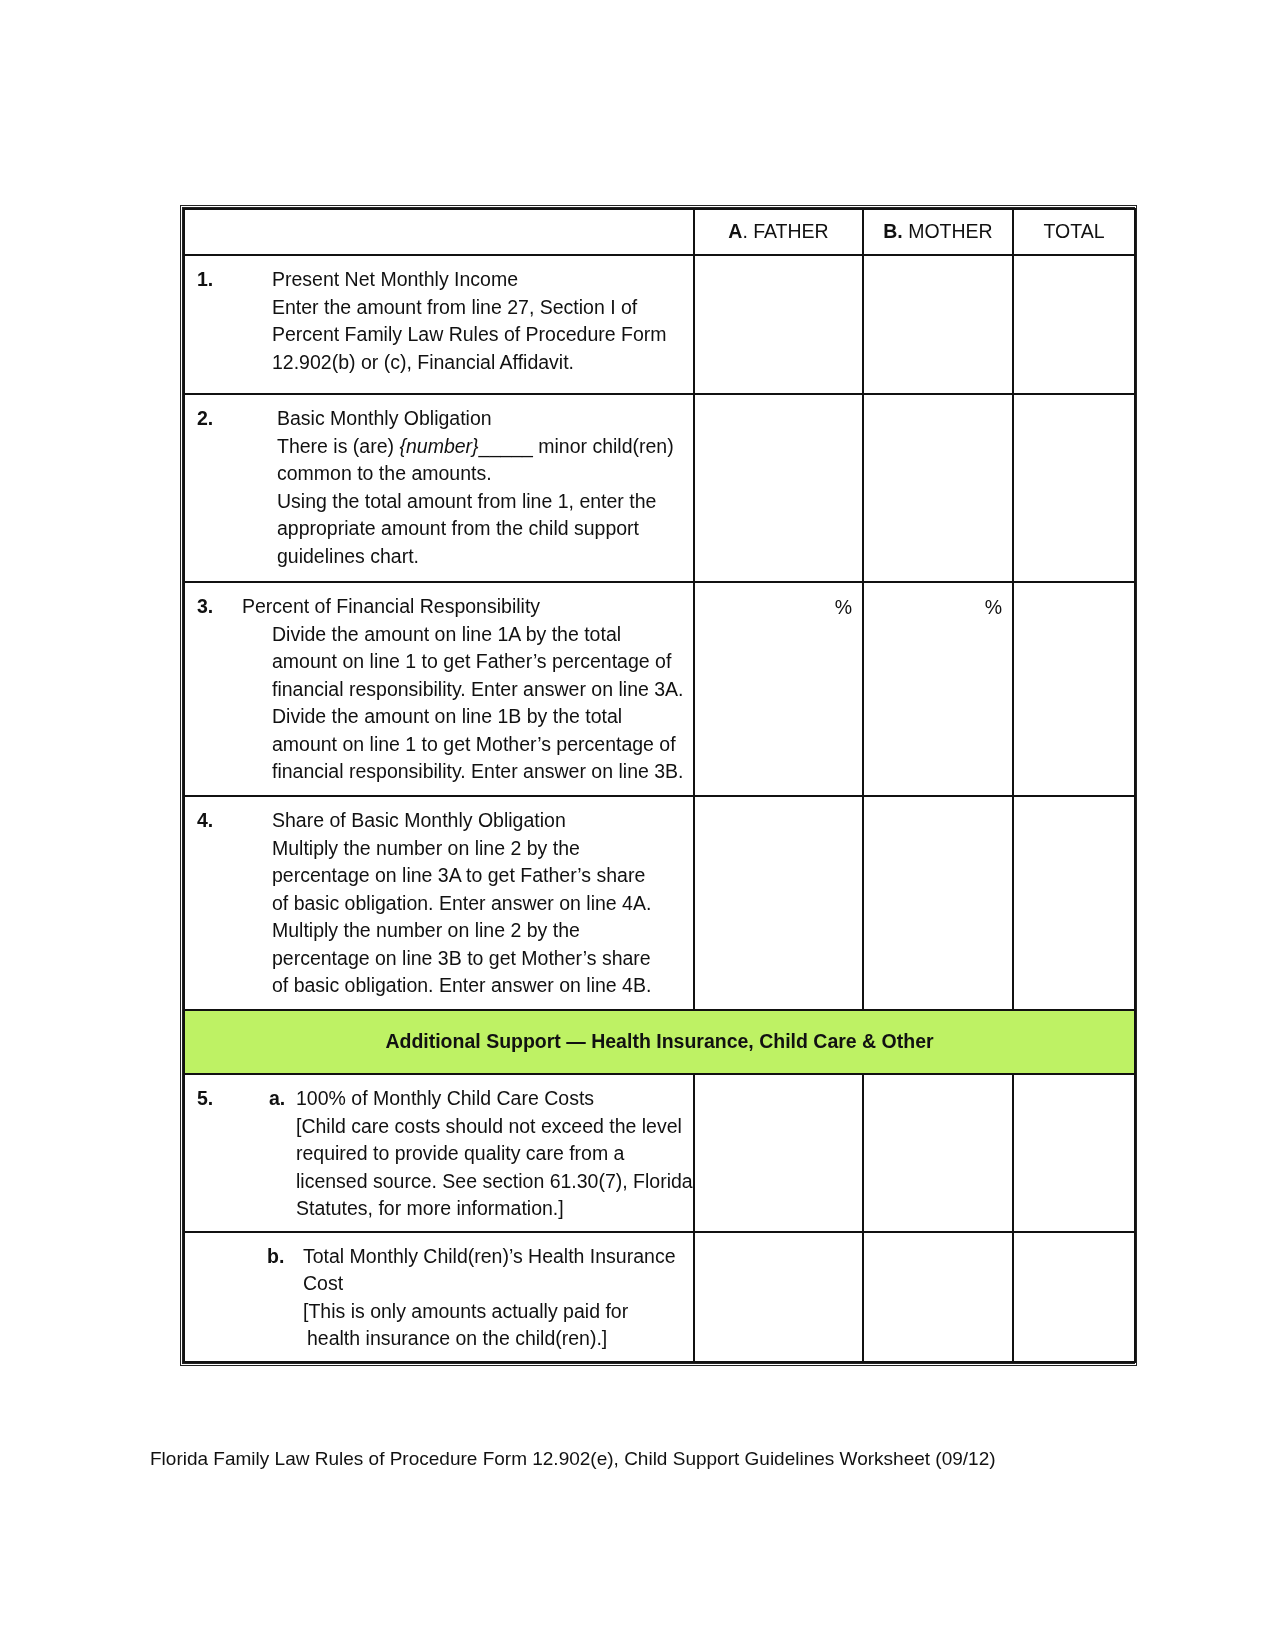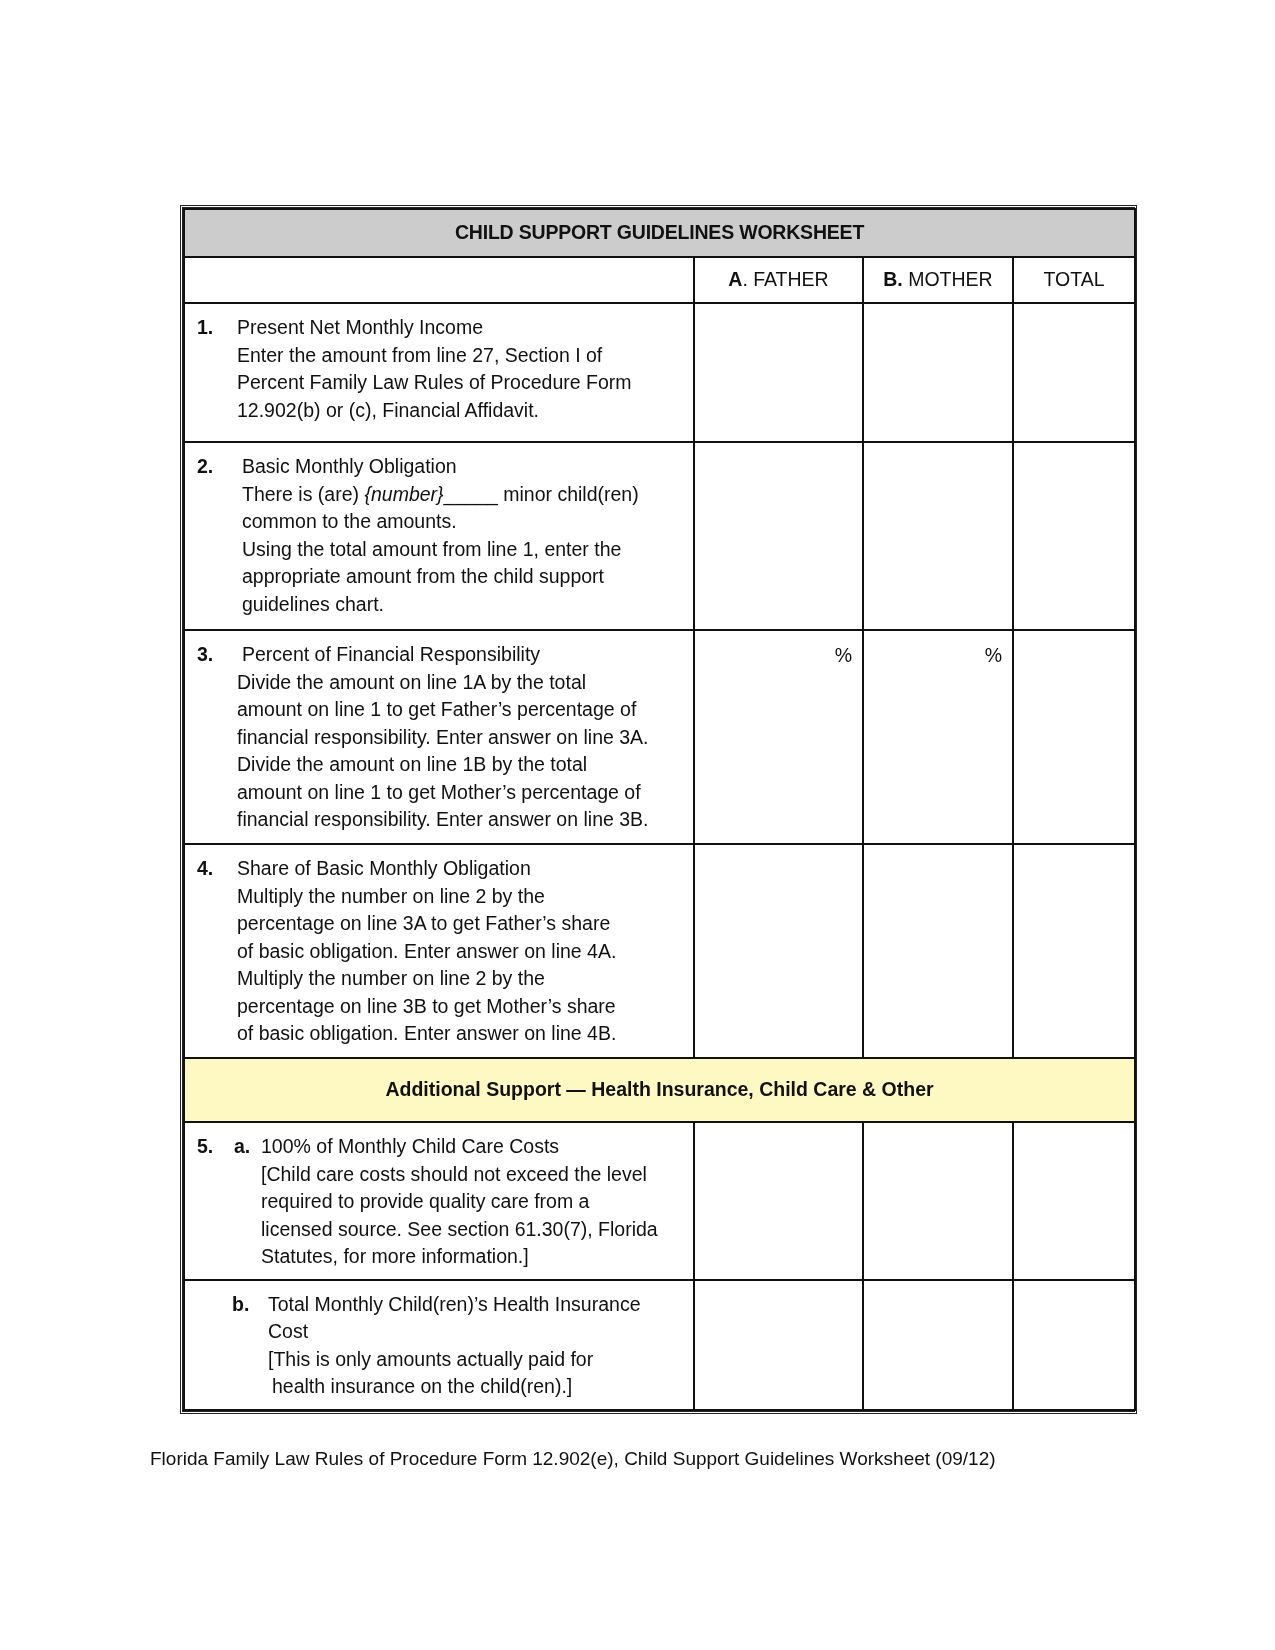--- a/index.html
+++ b/index.html
@@ -13,57 +13,54 @@
     }
     table { border-collapse: collapse; width: 100%; table-layout: fixed; }
     td { border: 2px solid #111; padding: 0; vertical-align: top; font-size: 19.5px; line-height: 27.5px; }
     .title-row td {
       background: #cccccc; height: 46px; text-align: center; vertical-align: middle;
       font-weight: bold; font-size: 19.5px; letter-spacing: -0.2px;
     }
     .colhead td { height: 44px; text-align: center; vertical-align: middle; font-size: 19.5px; }
     .colhead b { font-weight: bold; }
     .band td {
-      background: #fef9c3; height: 62px; text-align: center; vertical-align: middle;
+      background: #bef264; height: 62px; text-align: center; vertical-align: middle;
       font-weight: bold; font-size: 19.5px;
     }
     .item { position: relative; padding: 10px 8px 8px 12px; }
     .num { position: absolute; left: 12px; top: 10px; font-weight: bold; }
     .txt { margin-left: 40px; }
     .txt.r2 { margin-left: 45px; }
     .txt.r3 .first { margin-left: 5px; }
     .sub { font-weight: bold; display: inline-block; width: 27px; }
     .txt5 { margin-left: 37px; }
     .txt5 .indent { padding-left: 27px; }
     .txt5b { margin-left: 35px; }
     .txt5b .lbl { font-weight: bold; display: inline-block; width: 36px; }
     .txt5b .indent { padding-left: 36px; }
     .txt5b .indent2 { padding-left: 40px; }
-    .line { display: block; white-space: nowrap; }
+    .line { display: block; white-space: nowrap; margin-left: 35px; }
     .pct { text-align: right; padding: 11px 10px 0 0; font-size: 19.5px; }
     .footer {
       position: absolute; left: 150px; top: 1448px; font-size: 19px; white-space: nowrap;
     }
     em { }
   </style>
 </head>
 <body>
 
 <div class="sheet">
   <table>
     <colgroup>
       <col style="width:510px">
       <col style="width:169px">
       <col style="width:150px">
       <col style="width:122px">
     </colgroup>
     <tbody>
-        <tr class="title-row">
-      <td colspan="4">CHILD SUPPORT GUIDELINES WORKSHEET</td>
-    </tr>
     <tr class="colhead">
       <td></td>
       <td><b>A</b><span>. FATHER</span></td>
       <td><b>B.</b><span> MOTHER</span></td>
       <td>TOTAL</td>
     </tr>
 
     <tr style="height:139px">
       <td class="item">
         <span class="num">1.</span>

